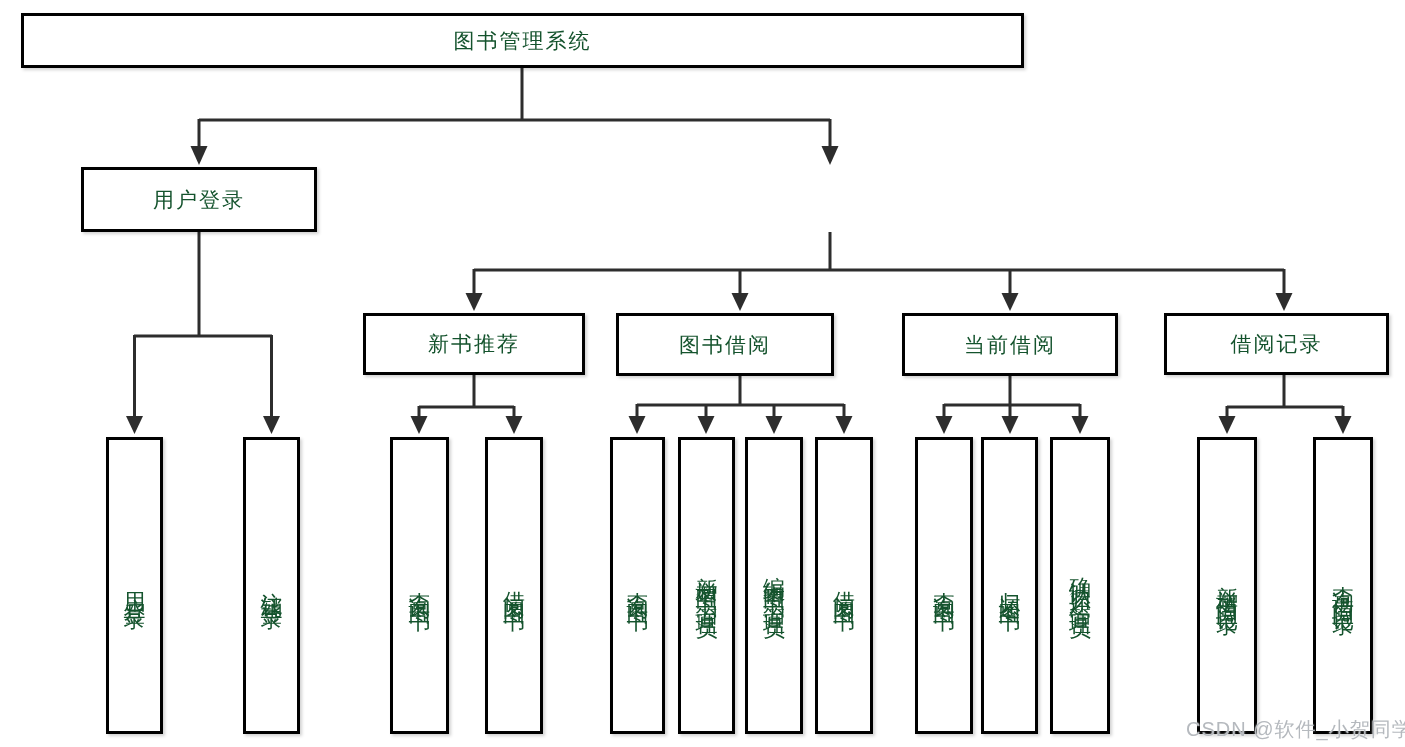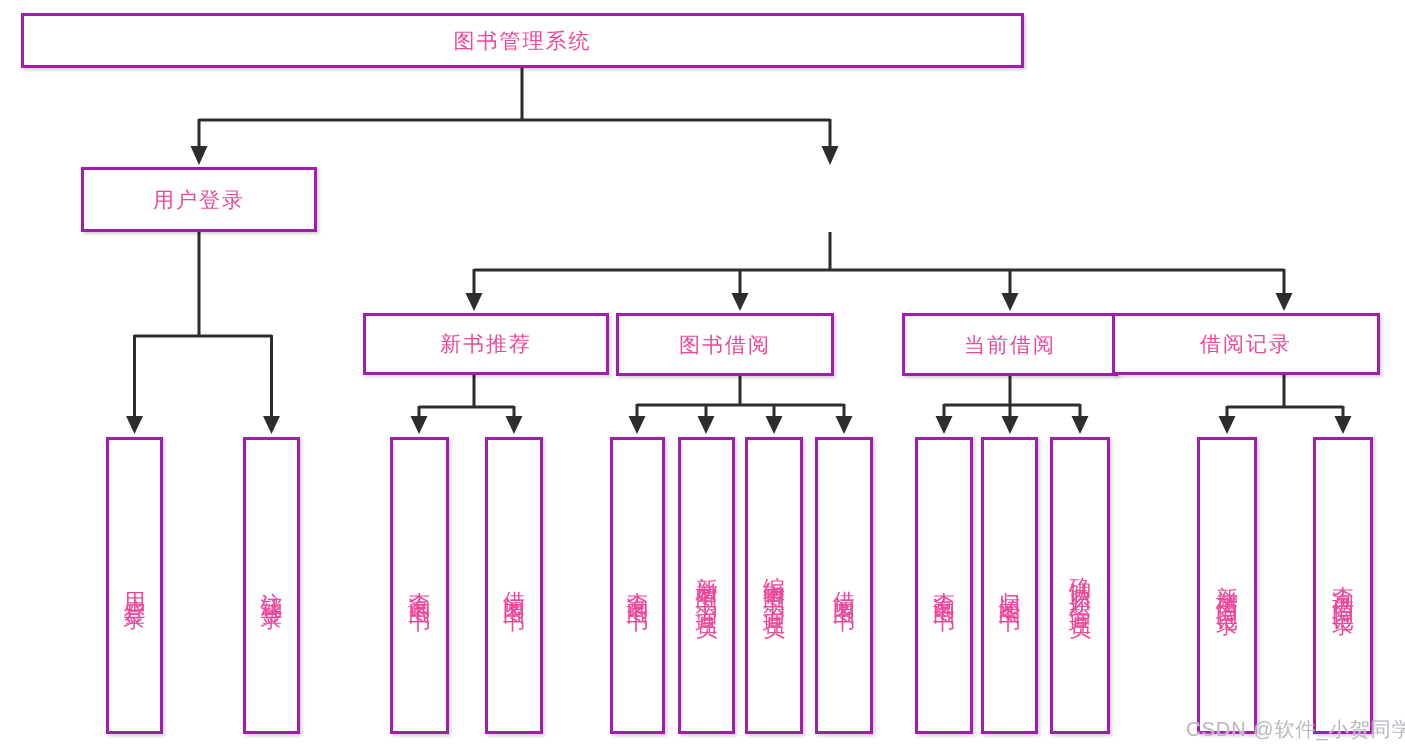--- a/index.html
+++ b/index.html
@@ -2,38 +2,38 @@
 <html><head>
 <meta charset="utf-8">
 <style>
   html,body{margin:0;padding:0;background:#ffffff;}
   .canvas{
     position:relative;width:1405px;height:747px;background:#ffffff;
     font-family:"Liberation Sans","DejaVu Sans",sans-serif;overflow:hidden;
   }
   svg.connectors{position:absolute;left:0;top:0;width:1405px;height:747px;}
   .box{
-    position:absolute;background:#ffffff;border:3px solid #a21caf;
+    position:absolute;background:#ffffff;border:3px solid #000000;
     box-sizing:border-box;display:flex;align-items:center;justify-content:center;
-    color:#ec4899;box-shadow:2px 2px 3px rgba(0,0,0,0.18);
+    color:#14532d;box-shadow:2px 2px 3px rgba(0,0,0,0.18);
   }
   .hbox{font-size:21px;letter-spacing:2px;}
   .vtext{
     writing-mode:vertical-rl;text-orientation:mixed;
     font-size:22px;letter-spacing:6px;line-height:1;white-space:nowrap;
   }
   .leaf{top:437px;height:297px;}
   
   #n-root{left:21px;top:13px;width:1003px;height:55px;}
   #n-user{left:81px;top:167px;width:236px;height:65px;}
   #n-book{left:712px;top:167px;width:236px;height:65px;}
-  #s-new{left:363px;top:313px;width:246px;height:62px;}
+  #s-new{left:363px;top:313px;width:222px;height:62px;}
   #s-borrow{left:616px;top:313px;width:218px;height:63px;}
   #s-current{left:902px;top:313px;width:216px;height:63px;text-align:right;}
-  #s-records{left:1112px;top:313px;width:268px;height:62px;}
+  #s-records{left:1164px;top:313px;width:225px;height:62px;}
   
   #l-login{left:106px;width:57px;}
   #l-logout{left:243px;width:57px;}
   #l-nb-q{left:390px;width:59px;}
   #l-nb-b{left:485px;width:58px;}
   #l-bw-q{left:610px;width:55px;}
   #l-bw-a{left:678px;width:57px;}
   #l-bw-e{left:745px;width:58px;}
   #l-bw-b{left:815px;width:58px;}
   #l-cur-q{left:915px;width:58px;}

